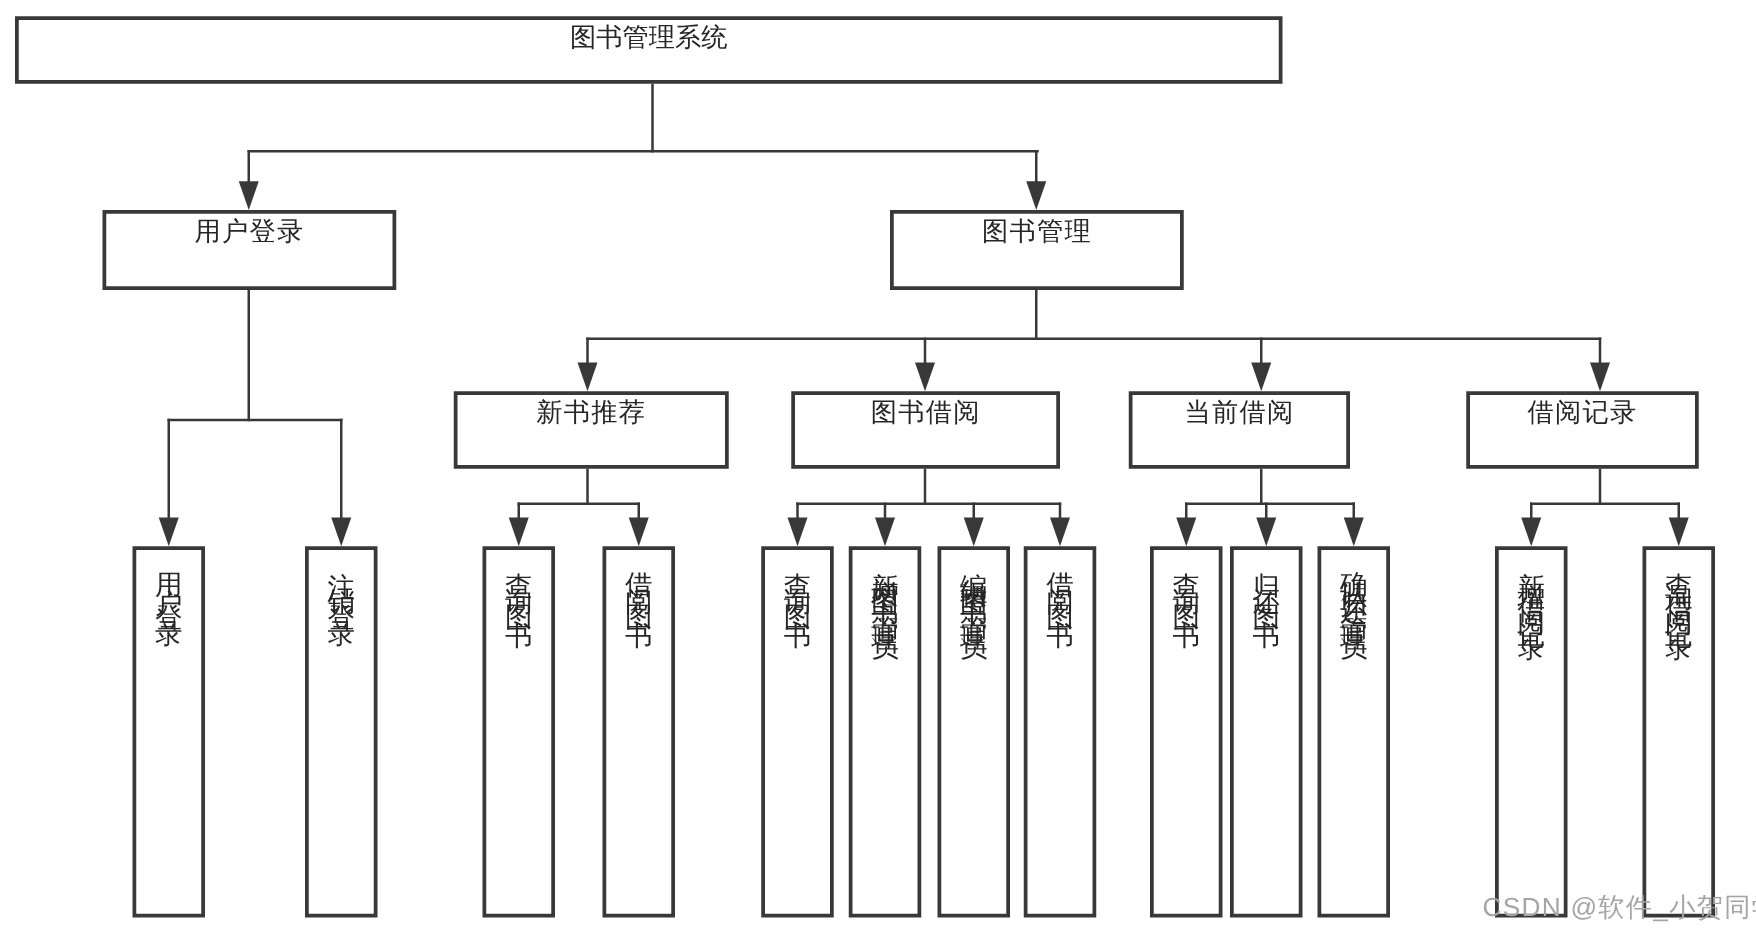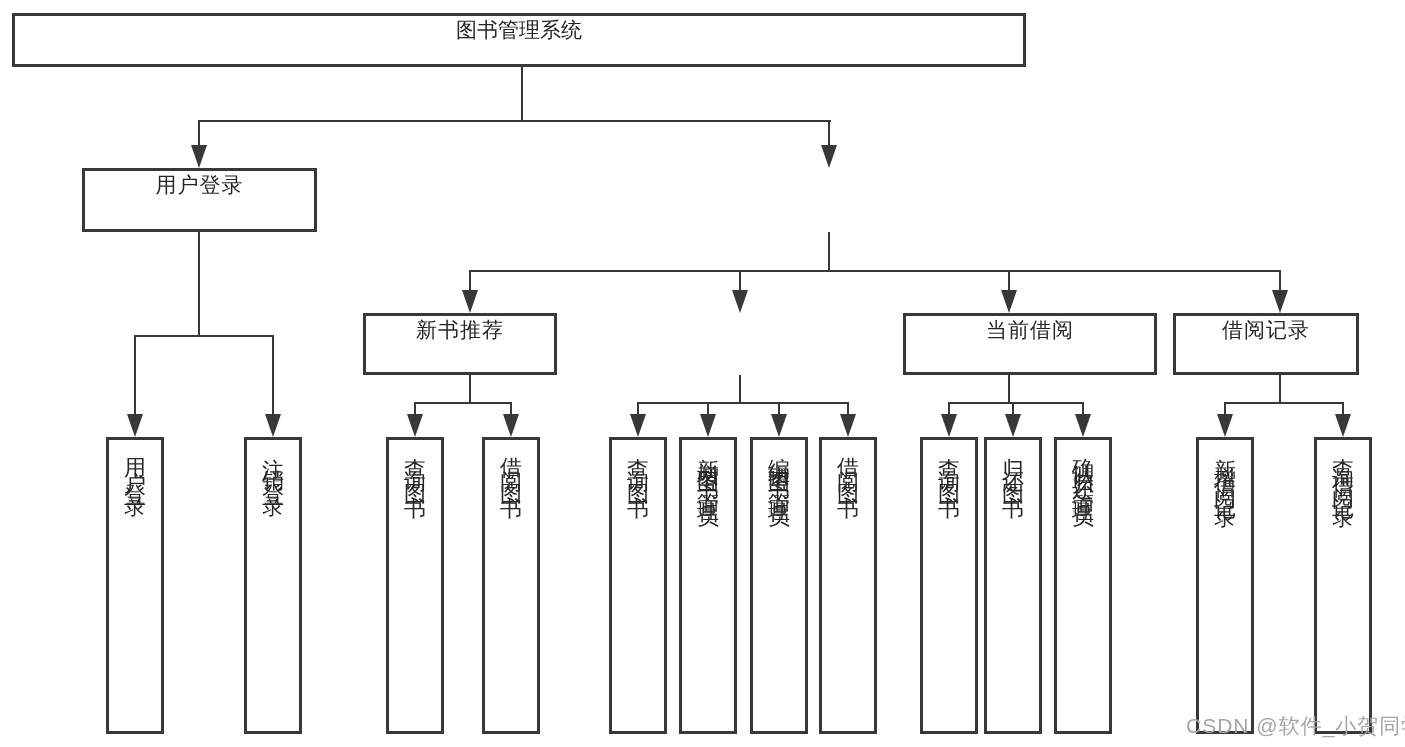--- a/index.html
+++ b/index.html
@@ -56,25 +56,31 @@
 
 <div id="canvas">
 
   <div class="box root" style="left:12px;top:13px;width:1014px;height:54px">
     <span>图书管理系统</span>
   </div>
 
   <div class="box hnode" style="left:82px;top:168px;width:235px;height:64px">
     <span>用户登录</span>
   </div>
+  <div class="box hnode" style="left:712px;top:168px;width:235px;height:64px">
+    <span>图书管理</span>
+  </div>
 
-  <div class="box hnode" style="left:363px;top:313px;width:194px;height:62px">
+  <div class="box hnode" style="left:363px;top:313px;width:220px;height:62px">
     <span>新书推荐</span>
   </div>
-  <div class="box hnode" style="left:903px;top:313px;width:254px;height:62px">
+  <div class="box hnode" style="left:633px;top:313px;width:215px;height:62px">
+    <span>图书借阅</span>
+  </div>
+  <div class="box hnode" style="left:903px;top:313px;width:177px;height:62px">
     <span>当前借阅</span>
   </div>
   <div class="box hnode" style="left:1173px;top:313px;width:186px;height:62px">
     <span>借阅记录</span>
   </div>
 
   <div class="box leaf len4" style="left:106px">
     <span class="vtext">用户登录</span>
   </div>
   <div class="box leaf len4" style="left:244px">

